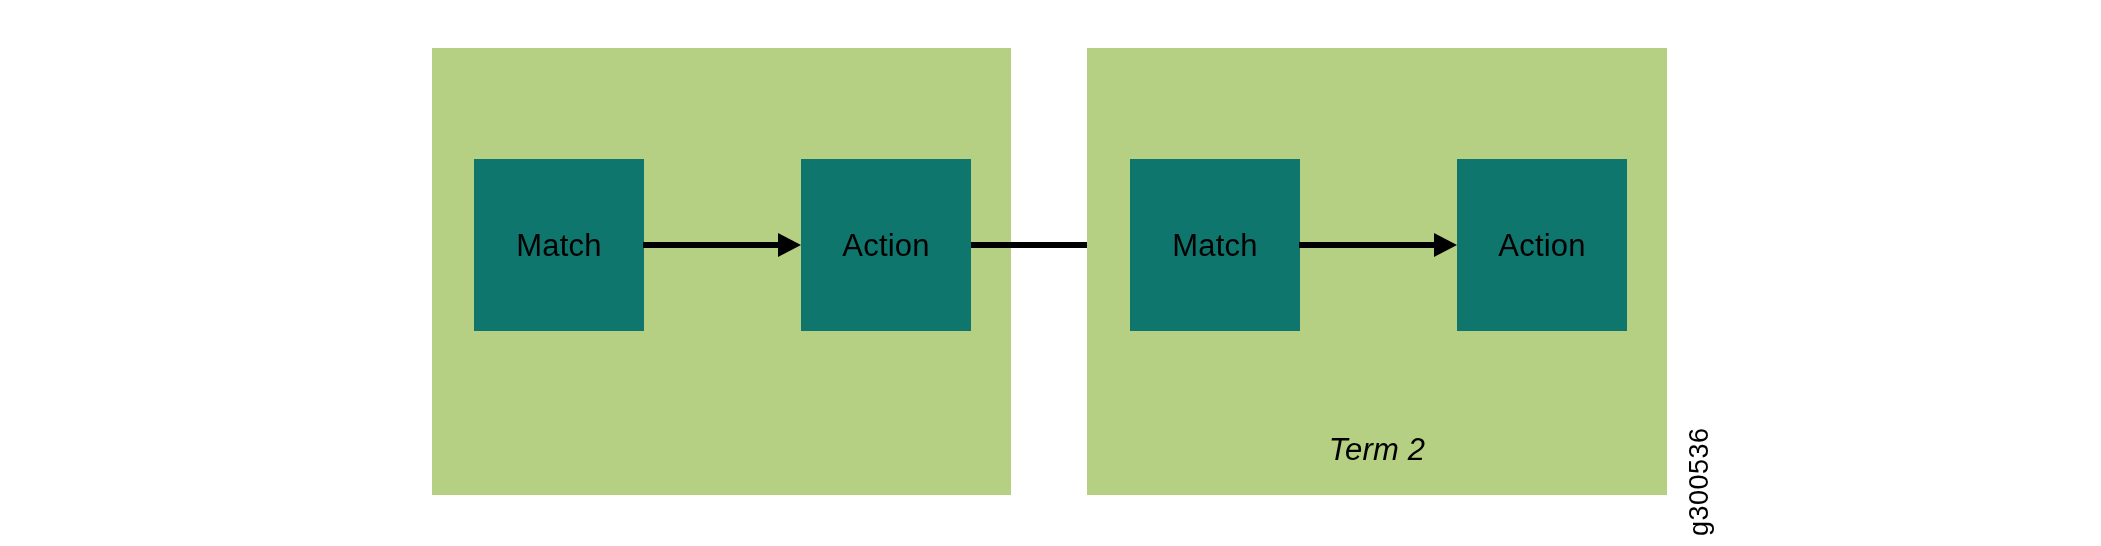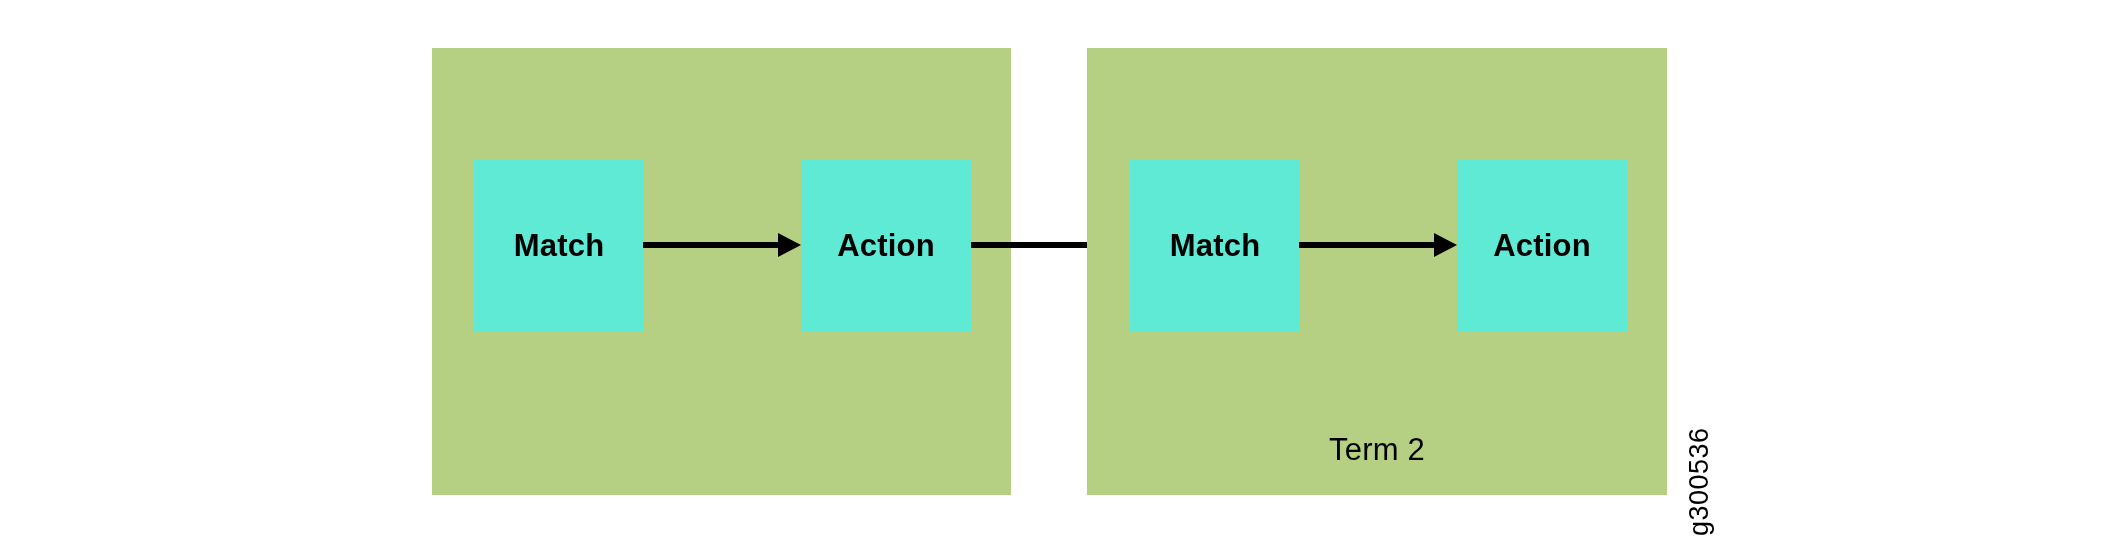--- a/index.html
+++ b/index.html
@@ -29,25 +29,24 @@
   }
   #term-panel-1 { left: 432px;  width: 579px; }
   #term-panel-2 { left: 1087px; width: 580px; }
 
   
   .node-box {
     position: absolute;
     top: 159px;
     width: 170px;
     height: 172px;
-    background: #5eead4;
+    background: #0f766e;
     display: flex;
     align-items: center;
     justify-content: center;
-    font-weight: bold;
   }
   .node-box .node-label {
     font-size: 31px;
     color: #000000;
     line-height: 1;
     white-space: nowrap;
     letter-spacing: 0.2px;
   }
   #node-match-1  { left: 474px;  }
   #node-action-1 { left: 801px;  }
@@ -61,21 +60,21 @@
     height: 44px;
     display: flex;
     align-items: center;
     justify-content: center;
     font-size: 31px;
     color: #000000;
     white-space: nowrap;
     letter-spacing: 0.2px;
   }
   #term-caption-1 { left: 432px;  width: 579px; }
-  #term-caption-2 { left: 1087px; width: 580px; }
+  #term-caption-2 { left: 1087px; width: 580px; font-style: italic; }
 
   
   .arrow {
     position: absolute;
     height: 26px;
     pointer-events: none;
   }
   .arrow .shaft {
     position: absolute;
     left: 0;

